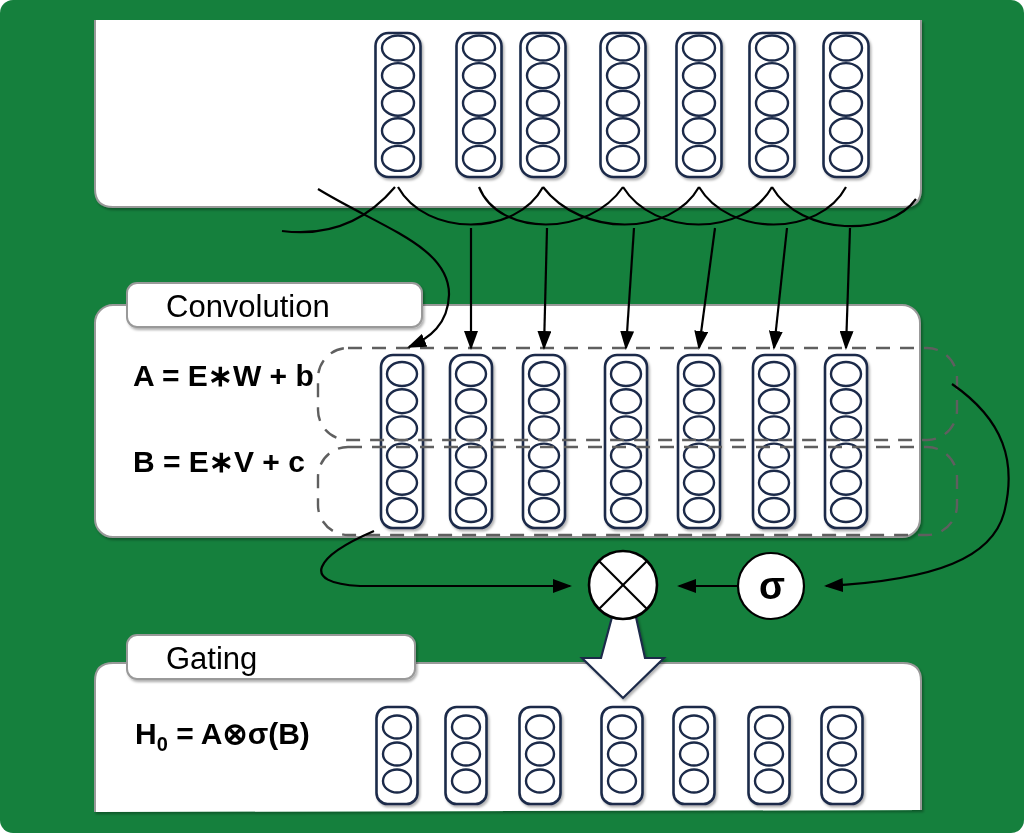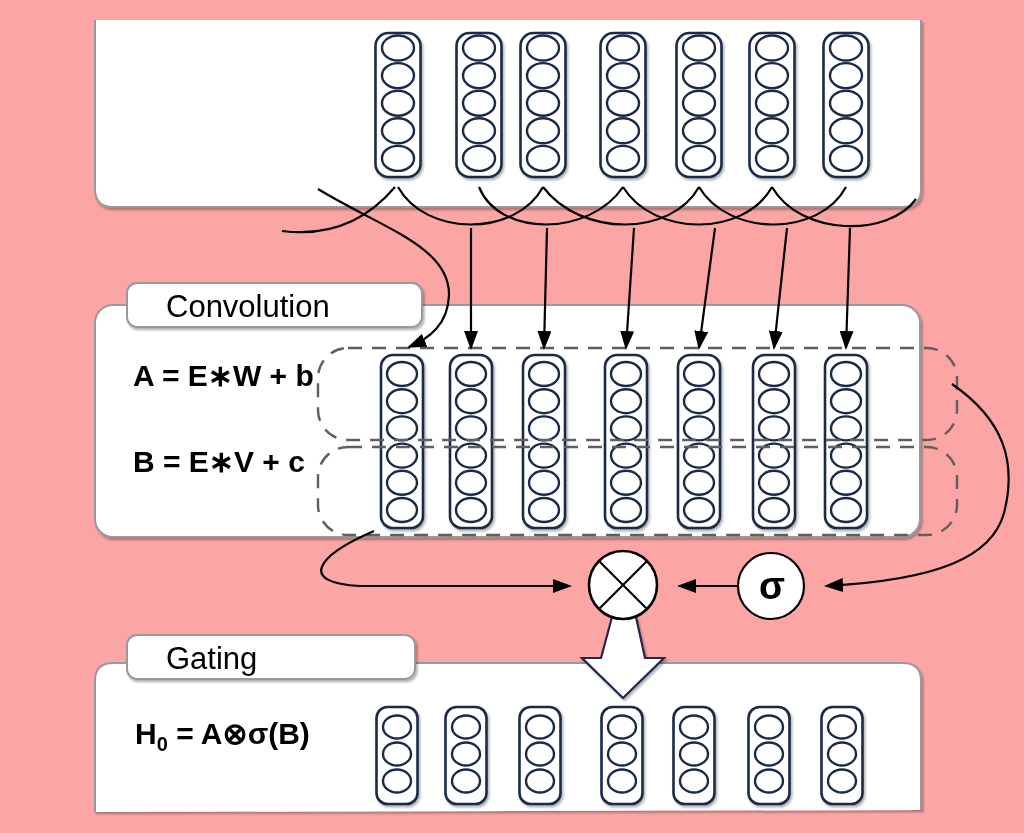--- a/index.html
+++ b/index.html
@@ -1,17 +1,17 @@
 <!DOCTYPE html>
 <html style="--vec: #1c2b4a; --box: #999999; --dash: #5f5f5f; --ink: #000000; --txt: #000000;"><head>
 <meta charset="utf-8">
 <style>
   html,body{margin:0;padding:0;background:#fff;}
-  .stage{position:relative;width:1024px;height:833px;background:#fca5a5;overflow:hidden;
-         font-family:"Liberation Sans",sans-serif;}
+  .stage{position:relative;width:1024px;height:833px;background:#15803d;overflow:hidden;
+         font-family:"Liberation Sans",sans-serif;border-radius:13px;}
   svg{display:block}
   .gbox{fill:#ffffff;stroke:var(--box,#999);stroke-width:2;}
   .tab{fill:#ffffff;stroke:var(--box,#999);stroke-width:2;}
   .dashbox{fill:none;stroke:var(--dash,#5f5f5f);stroke-width:2.4;stroke-dasharray:14 10;}
   .ink{fill:none;stroke:var(--ink,#000);stroke-width:2.2;}
   .veccol{fill:#ffffff;stroke:var(--vec,#1c2b4a);stroke-width:2.6;}
   .veccell{fill:#ffffff;stroke:var(--vec,#1c2b4a);stroke-width:2.4;}
   .opnode{fill:#ffffff;stroke:var(--ink,#000);stroke-width:2.6;}
   .blockarrow{fill:#ffffff;stroke:var(--vec,#1c2b4a);stroke-width:2.2;}
   .formula{font-family:"Liberation Sans",sans-serif;font-weight:bold;font-size:30px;fill:var(--txt,#000);}

